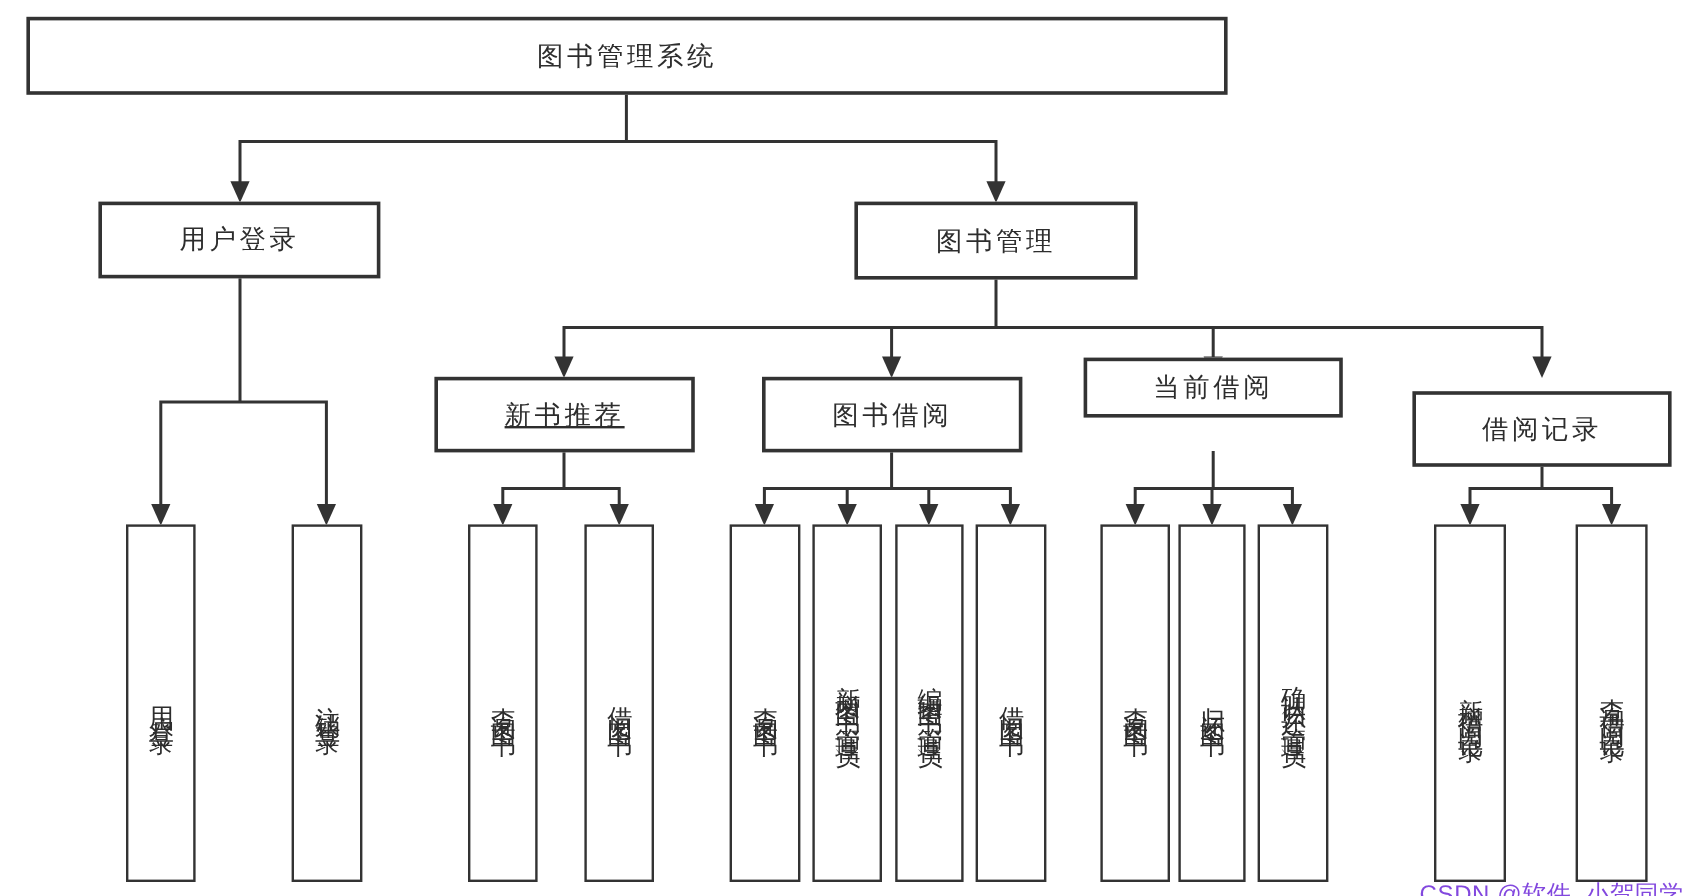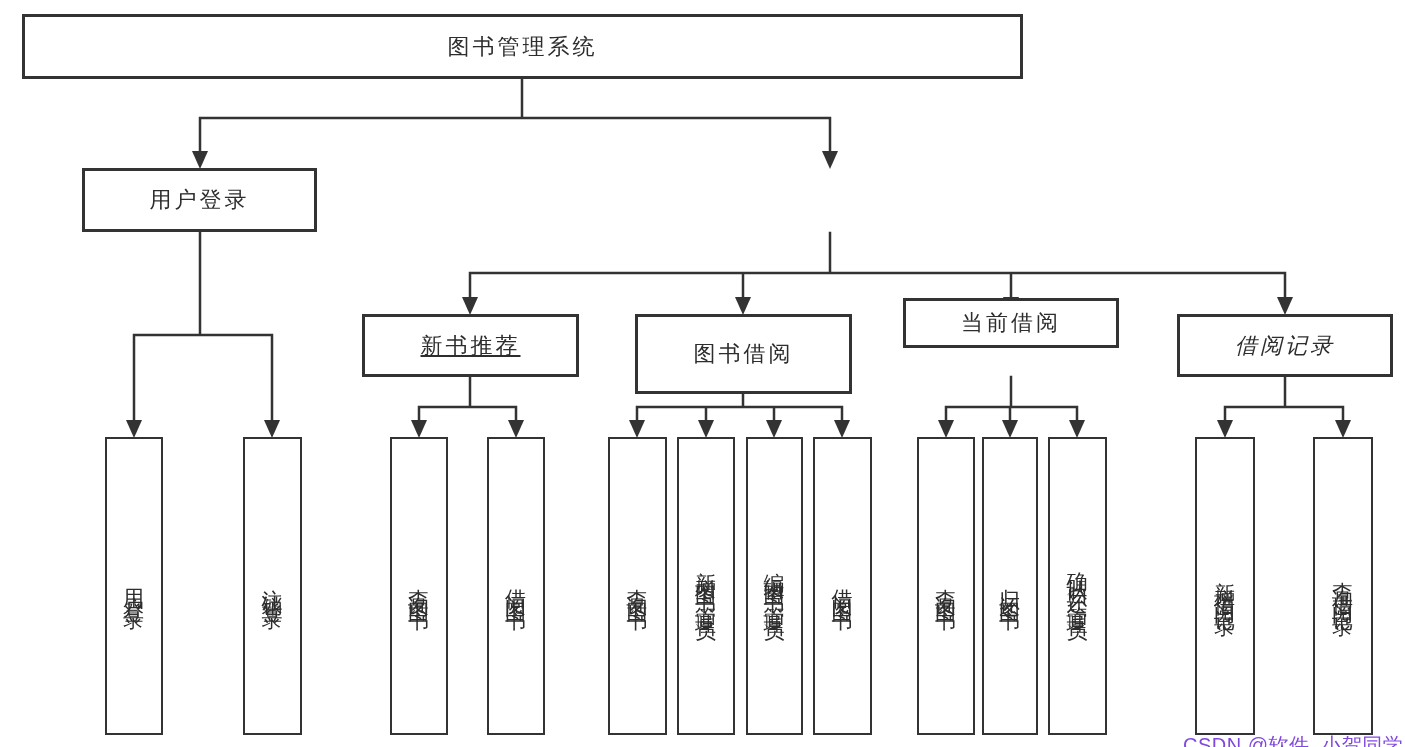--- a/index.html
+++ b/index.html
@@ -113,25 +113,26 @@
         <polygon stroke="none" points="1217,420 1233,420 1225,438"></polygon>
         <polygon stroke="none" points="1335,420 1351,420 1343,438"></polygon>
       </g>
 
     </g>
   </svg>
 
   <div class="box h" style="left:22px; top:14px; width:1001px; height:65px;">图书管理系统</div>
 
   <div class="box h" style="left:82px; top:168px; width:235px; height:64px;">用户登录</div>
+  <div class="box h" style="left:712px; top:168px; width:236px; height:65px;">图书管理</div>
 
   <div class="box h" style="left:362px; top:314px; width:217px; height:63px;text-decoration:underline;">新书推荐</div>
-  <div class="box h" style="left:635px; top:314px; width:217px; height:80px;">图书借阅</div>
+  <div class="box h" style="left:635px; top:314px; width:217px; height:63px;">图书借阅</div>
   <div class="box h" style="left:903px; top:298px; width:216px; height:50px;">当前借阅</div>
-  <div class="box h" style="left:1177px; top:314px; width:216px; height:63px;font-style:italic;">借阅记录</div>
+  <div class="box h" style="left:1177px; top:326px; width:216px; height:63px;">借阅记录</div>
 
   <div class="box v" style="left:105px; top:437px; width:58px; height:298px;">用户登录</div>
   <div class="box v" style="left:243px; top:437px; width:59px; height:298px;">注销登录</div>
 
   <div class="box v" style="left:390px; top:437px; width:58px; height:298px;">查询图书</div>
   <div class="box v" style="left:487px; top:437px; width:58px; height:298px;">借阅图书</div>
 
   <div class="box v" style="left:608px; top:437px; width:59px; height:298px;">查询图书</div>
   <div class="box v" style="left:677px; top:437px; width:58px; height:298px;">新增图书（管理员）</div>
   <div class="box v" style="left:746px; top:437px; width:57px; height:298px;">编辑图书（管理员）</div>

